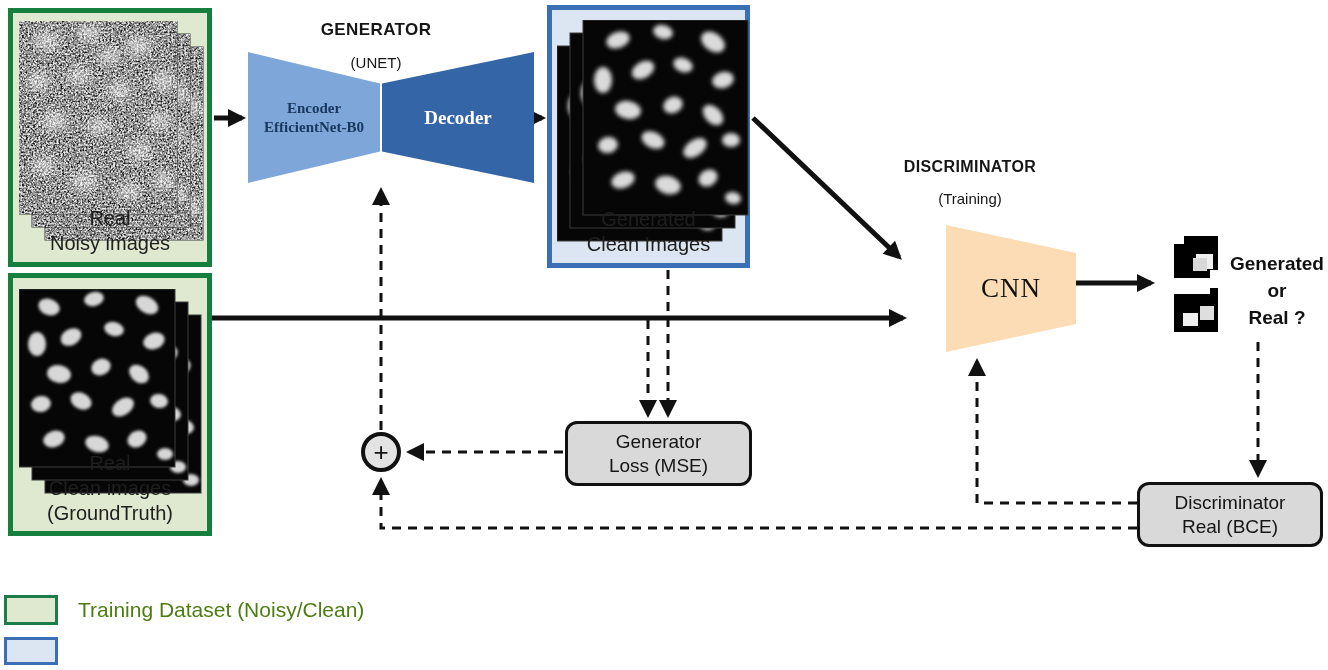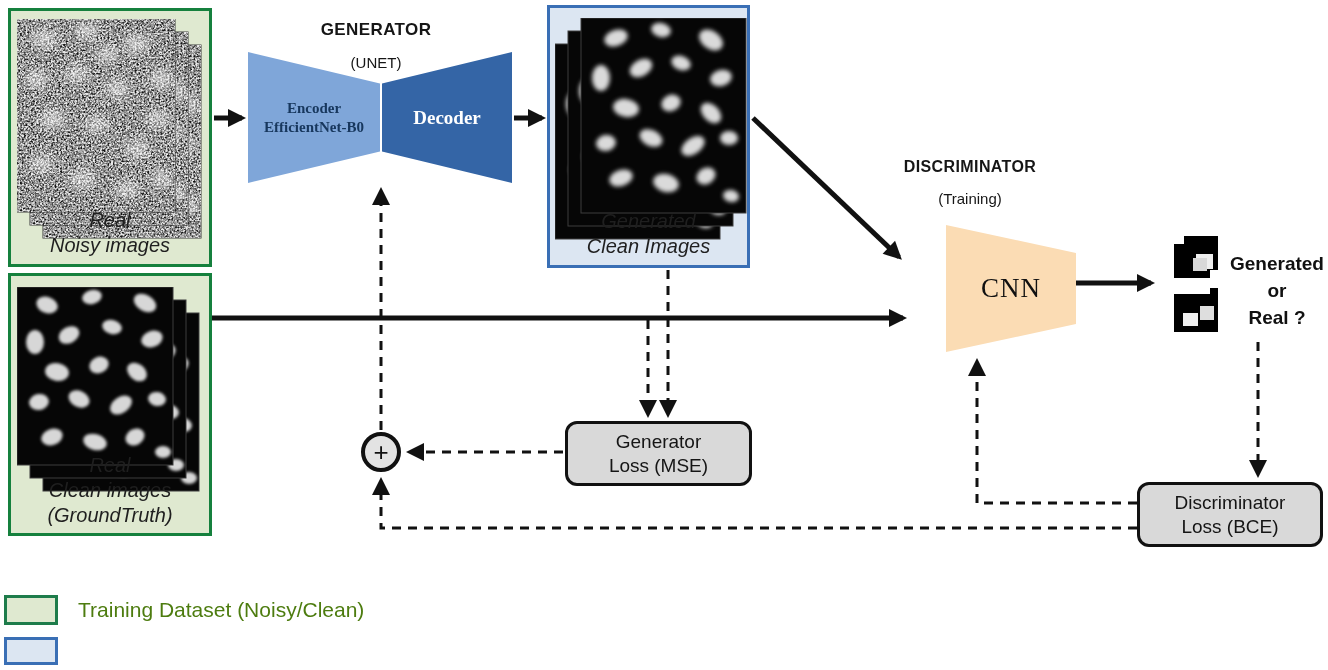--- a/index.html
+++ b/index.html
@@ -4,21 +4,21 @@
 <style>
   html,body{margin:0;padding:0;background:#fff;}
   .canvas{
     position:relative;width:1328px;height:670px;background:#ffffff;overflow:hidden;
     font-family:"Liberation Sans", sans-serif;color:#1c1c1c;
   }
   .abs{position:absolute;}
   svg.connectors{position:absolute;left:0;top:0;pointer-events:none;}
 
   
-  .data-box{position:absolute;border:3px solid #15803d;background:#dfe9d0;box-sizing:border-box;font-style:italic;}
+  .data-box{position:absolute;border:5px solid #15803d;background:#dfe9d0;box-sizing:border-box;}
   .data-box.blue{border-color:#3a6fb5;background:#dce6f2;}
   .box-label{position:absolute;left:0;right:0;text-align:center;font-size:20px;line-height:25px;color:#1f1f1f;}
   .box-label span{display:block;}
 
   
   .trap{position:absolute;display:flex;align-items:center;justify-content:center;text-align:center;box-sizing:border-box;font-family:Liberation Serif, serif;}
   .enc{background:#7fa6d9;clip-path:polygon(0 0,100% 24%,100% 76%,0 100%);}
   .enc .t{font-weight:bold;font-size:15px;line-height:19px;color:#17375d;}
   .dec{background:#3465a6;clip-path:polygon(0 24%,100% 0,100% 100%,0 76%);}
   .dec .t{font-weight:bold;font-size:19px;color:#ffffff;}
@@ -169,21 +169,21 @@
     <span class="big">GENERATOR</span>
     <span class="small">(UNET)</span>
   </div>
 
   <div class="trap enc" style="left:248px;top:52px;width:132px;height:131px;">
     <div class="t">
       <span>Encoder</span>
       <span>EfficientNet-B0</span>
     </div>
   </div>
-  <div class="trap dec" style="left:382px;top:52px;width:130px;height:131px;">
+  <div class="trap dec" style="left:382px;top:52px;width:152px;height:131px;">
     <div class="t">Decoder</div>
   </div>
 
   <div class="data-box blue" style="left:547px;top:5px;width:203px;height:263px;">
     <svg class="abs" style="left:5px;top:10px;" width="192" height="224" viewBox="0 0 192 224">
       <defs>
         <filter id="gblur">
             <feGaussianBlur stdDeviation="2"></feGaussianBlur>
           </filter>
         <g id="gimg">
@@ -251,21 +251,21 @@
 
   <div class="loss-box" style="left:565px;top:421px;width:187px;height:65px;">
     <div>
       <span>Generator</span>
       <span>Loss (MSE)</span>
     </div>
   </div>
   <div class="loss-box" style="left:1137px;top:482px;width:186px;height:65px;">
     <div>
       <span>Discriminator</span>
-      <span>Loss (BCE)</span>
+      <span>Real (BCE)</span>
     </div>
   </div>
 
   <div class="legend-swatch" style="left:4px;top:595px;width:54px;height:30px;background:#dfe9d0;border:3px solid #1e7c4b;"></div>
   <div class="legend-label" style="left:78px;top:598px;">Training Dataset (Noisy/Clean)</div>
 
   <div class="legend-swatch" style="left:4px;top:637px;width:54px;height:28px;background:#dce6f2;border:3px solid #3a6fb5;"></div>
 
 </div>
 

